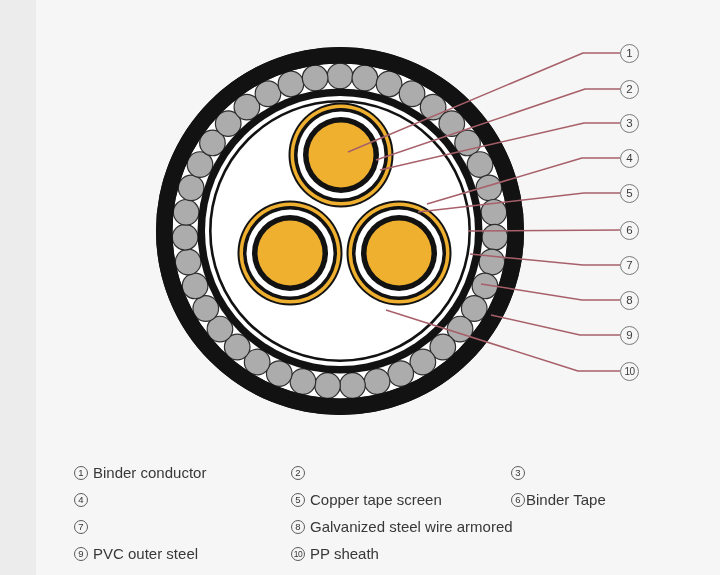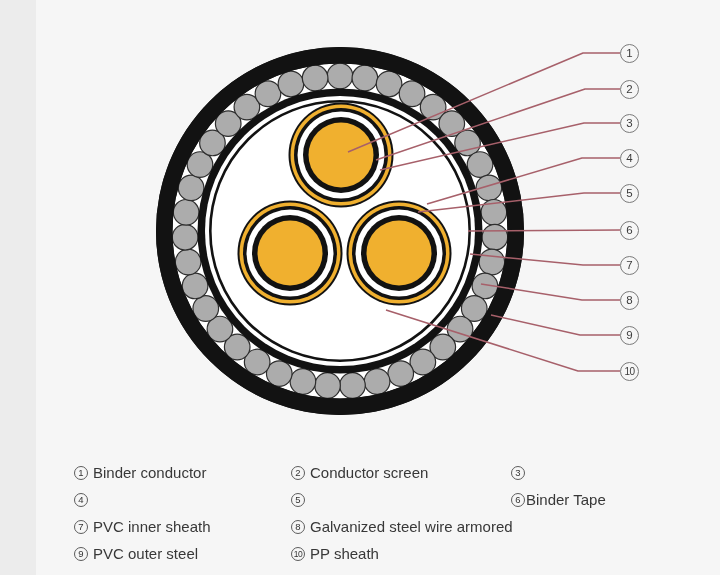--- a/index.html
+++ b/index.html
@@ -144,40 +144,39 @@
     <div class="callout-num wide" style="left:620px;top:361.5px">10</div>
   </div>
 
   <div class="legend">
     <div class="legend-item" style="left:74px;top:24px">
       <span class="legend-num">1</span>
       <span>Binder conductor</span>
     </div>
     <div class="legend-item" style="left:291px;top:24px">
       <span class="legend-num">2</span>
-      <span>Conductor screen</span>
     </div>
     <div class="legend-item" style="left:511px;top:24px">
       <span class="legend-num">3</span>
     </div>
 
     <div class="legend-item" style="left:74px;top:51px">
       <span class="legend-num">4</span>
     </div>
     <div class="legend-item" style="left:291px;top:51px">
       <span class="legend-num">5</span>
+      <span>Copper tape screen</span>
     </div>
     <div class="legend-item tight" style="left:511px;top:51px">
       <span class="legend-num">6</span>
       <span>Binder Tape</span>
     </div>
 
     <div class="legend-item" style="left:74px;top:78px">
       <span class="legend-num">7</span>
-      <span>PVC inner sheath</span>
     </div>
     <div class="legend-item" style="left:291px;top:78px">
       <span class="legend-num">8</span>
       <span>Galvanized steel wire armored</span>
     </div>
 
     <div class="legend-item" style="left:74px;top:105px">
       <span class="legend-num">9</span>
       <span>PVC outer steel</span>
     </div>

